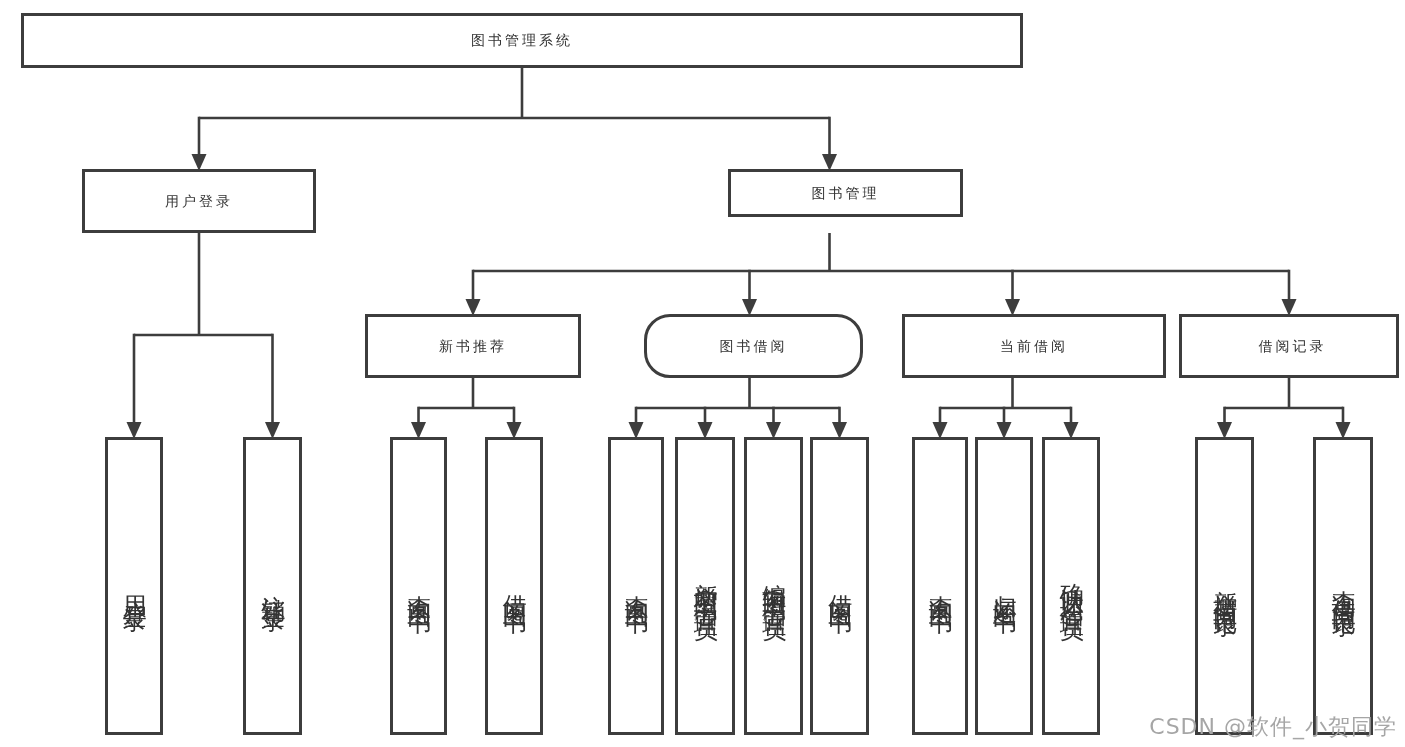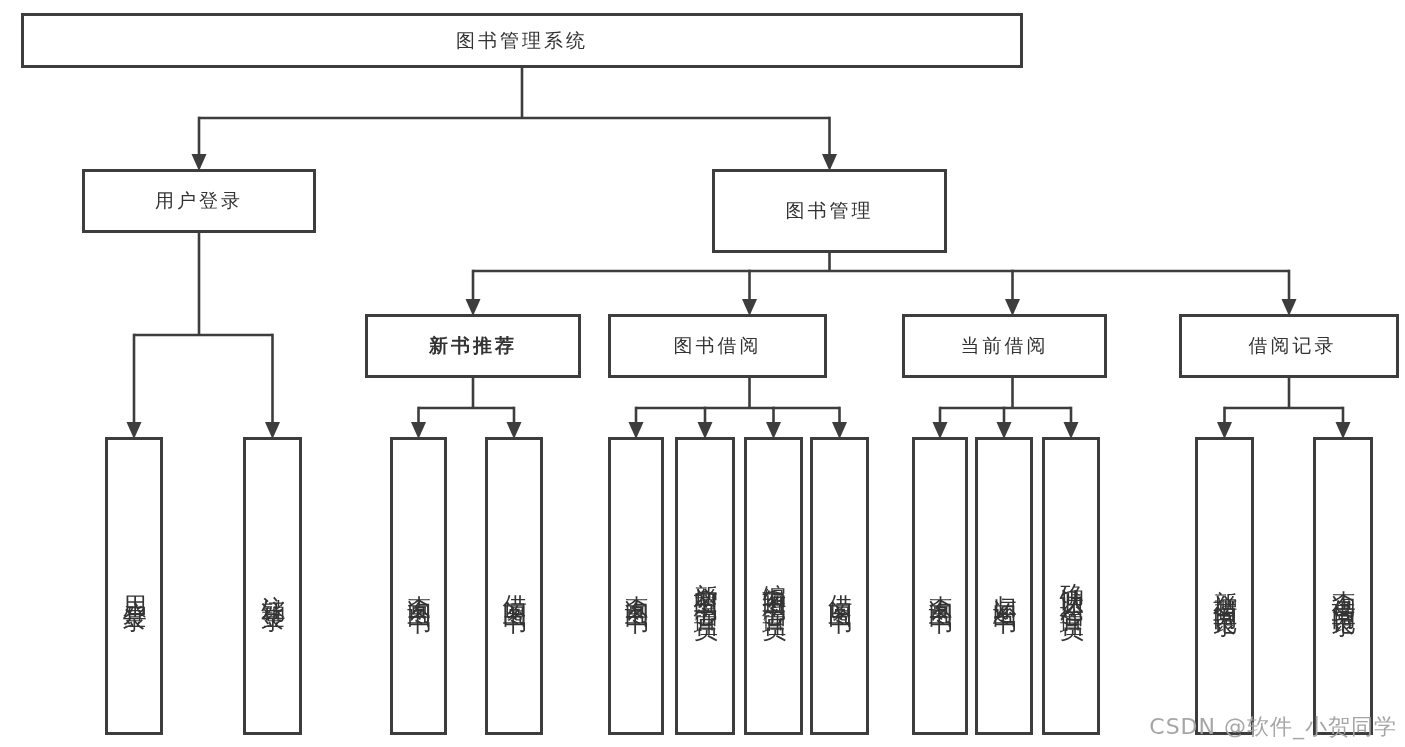--- a/index.html
+++ b/index.html
@@ -13,21 +13,21 @@
   #wires{ position:absolute; left:0; top:0; width:1405px; height:747px; }
   .node{
     position:absolute;
     box-sizing:border-box;
     border:3px solid var(--line,#3d3d3d);
     background:#ffffff;
     display:flex;
     align-items:center;
     justify-content:center;
     color:var(--text,#333333);
-    font-size:19px;
+    font-size:14px;
     letter-spacing:3px;
     text-align:center;
     line-height:1.15;
     white-space:nowrap;
   }
   .node.vertical{
     writing-mode:vertical-rl;
     text-orientation:mixed;
     font-size:24px;
     letter-spacing:5px;
@@ -98,24 +98,24 @@
       <line x1="1289" y1="378" x2="1289" y2="408" stroke="#3d3d3d" stroke-width="2.6"></line>
       <line x1="1224.5" y1="408" x2="1343" y2="408" stroke="#3d3d3d" stroke-width="2.6"></line>
       <line x1="1224.5" y1="406.7" x2="1224.5" y2="423" stroke="#3d3d3d" stroke-width="2.6"></line>
       <polygon points="1217,422 1232,422 1224.5,439" fill="#3d3d3d"></polygon>
       <line x1="1343" y1="406.7" x2="1343" y2="423" stroke="#3d3d3d" stroke-width="2.6"></line>
       <polygon points="1335.5,422 1350.5,422 1343,439" fill="#3d3d3d"></polygon>
     </svg>
   <span class="watermark">CSDN @软件_小贺同学</span>
 <div class="node" style="left: 21px; top: 13px; width: 1002px; height: 55px;">图书管理系统</div>
     <div class="node" style="left: 82px; top: 169px; width: 234px; height: 64px;">用户登录</div>
-    <div class="node" style="left: 712px; top: 169px; width: 235px; height: 84px;">图书管理</div>
-    <div class="node" style="left: 365px; top: 314px; width: 216px; height: 64px; font-weight: bold;">新书推荐</div>
-    <div class="node" style="left: 608px; top: 314px; width: 219px; height: 64px;">图书借阅</div>
-    <div class="node" style="left: 902px; top: 314px; width: 205px; height: 64px;">当前借阅</div>
+    <div class="node" style="left: 728px; top: 169px; width: 235px; height: 48px;">图书管理</div>
+    <div class="node" style="left: 365px; top: 314px; width: 216px; height: 64px;">新书推荐</div>
+    <div class="node" style="left: 644px; top: 314px; width: 219px; height: 64px; border-radius: 26px;">图书借阅</div>
+    <div class="node" style="left: 902px; top: 314px; width: 264px; height: 64px;">当前借阅</div>
     <div class="node" style="left: 1179px; top: 314px; width: 220px; height: 64px; padding-left: 7px;">借阅记录</div>
     <div class="node vertical" style="left: 105px; top: 437px; width: 58px; height: 298px;">用户登录</div>
     <div class="node vertical" style="left: 243px; top: 437px; width: 59px; height: 298px;">注销登录</div>
     <div class="node vertical" style="left: 390px; top: 437px; width: 57px; height: 298px;">查询图书</div>
     <div class="node vertical" style="left: 485px; top: 437px; width: 58px; height: 298px;">借阅图书</div>
     <div class="node vertical" style="left: 608px; top: 437px; width: 56px; height: 298px;">查询图书</div>
     <div class="node vertical" style="left: 675px; top: 437px; width: 60px; height: 298px;">新增图书（管理员）</div>
     <div class="node vertical" style="left: 744px; top: 437px; width: 59px; height: 298px;">编辑图书（管理员）</div>
     <div class="node vertical" style="left: 810px; top: 437px; width: 59px; height: 298px;">借阅图书</div>
     <div class="node vertical" style="left: 912px; top: 437px; width: 56px; height: 298px;">查询图书</div>

